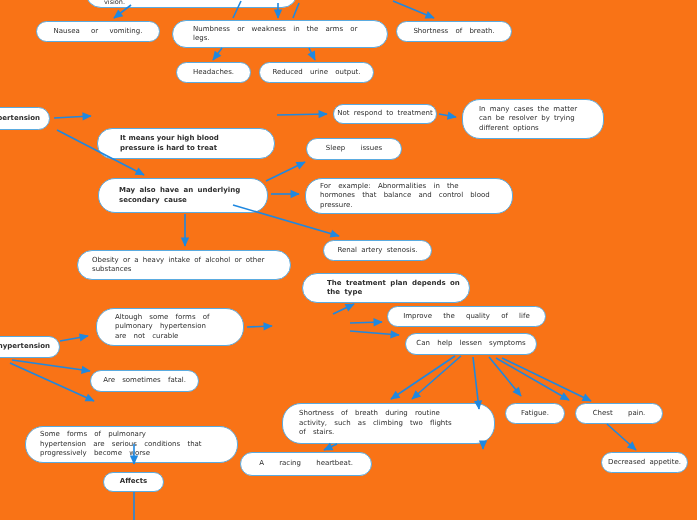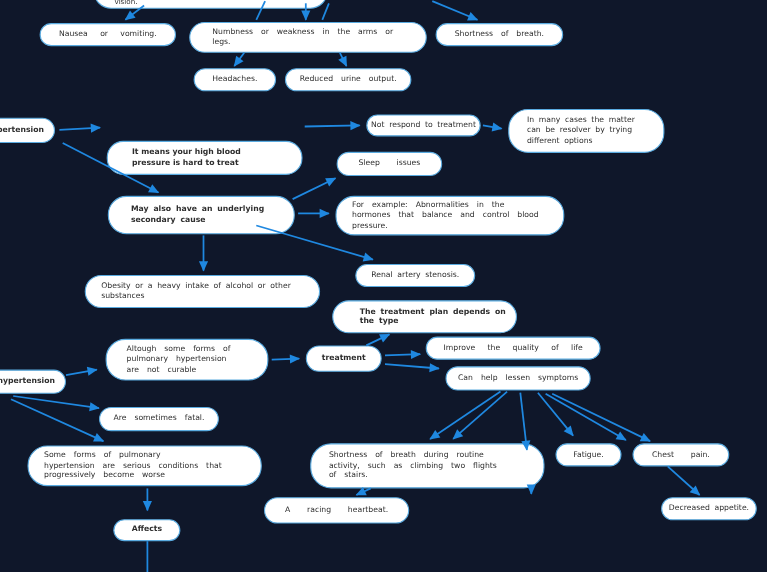--- a/index.html
+++ b/index.html
@@ -1,16 +1,16 @@
 <!DOCTYPE html>
 <html><head>
 <meta charset="utf-8">
 <style>
   html,body{margin:0;padding:0;background:#fff;}
-  #canvas{position:relative;width:697px;height:520px;overflow:hidden;background:#0f172a;
+  #canvas{position:relative;width:697px;height:520px;overflow:hidden;background:#f97316;
           font-family:"DejaVu Sans","Liberation Sans",sans-serif;color:#2d2d2d;}
   #edges{position:absolute;left:0;top:0;width:697px;height:520px;z-index:5;pointer-events:none;}
   .node{position:absolute;box-sizing:border-box;background:#fff;border:1.5px solid #5aabe0;
         border-radius:14px;display:flex;align-items:center;z-index:2;
         font-size:7px;line-height:9.5px;}
   .node span{white-space:pre-line;display:block;width:100%;}
   .b{font-weight:bold;}
   .ctr span{text-align:center;}
   .ws1{word-spacing:2px;}
   .ws2{word-spacing:5px;}
@@ -34,21 +34,21 @@
   #n-hormones{left:305px;top:178px;width:208px;height:36px;padding-left:14px;border-radius:17px;}
   #n-renal{left:323px;top:240px;width:109px;height:21px;}
   #n-obesity{left:77px;top:250px;width:214px;height:30px;padding-left:14px;border-radius:15px;}
   #n-plan{left:302px;top:273px;width:168px;height:30px;padding-left:24px;border-radius:15px;}
   #n-not-curable{left:96px;top:308px;width:148px;height:38px;padding-left:18px;border-radius:18px;}
   #n-treatment{left:278px;top:314px;width:69px;height:24px;}
   #n-improve{left:387px;top:306px;width:159px;height:21px;}
   #n-lessen{left:405px;top:333px;width:132px;height:22px;}
   #n-pulmonary-hyp{left:-50px;top:336px;width:110px;height:22px;padding-right:9px;}
   #n-fatal{left:90px;top:370px;width:109px;height:22px;}
-  #n-serious{left:25px;top:405px;width:213px;height:37px;padding-left:14px;border-radius:18px;}
+  #n-serious{left:25px;top:426px;width:213px;height:37px;padding-left:14px;border-radius:18px;}
   #n-shortness-activity{left:282px;top:403px;width:213px;height:41px;padding-left:16px;border-radius:19px;}
   #n-fatigue{left:505px;top:403px;width:60px;height:21px;}
   #n-chest{left:575px;top:403px;width:88px;height:21px;}
   #n-racing{left:240px;top:452px;width:132px;height:24px;}
   #n-pain{left:378px;top:452px;width:215px;height:29px;padding-left:18px;border-radius:15px;}
   #n-appetite{left:601px;top:452px;width:87px;height:21px;}
   #n-affects{left:103px;top:472px;width:61px;height:20px;}
 </style>
 </head>
 <body>
@@ -170,23 +170,20 @@
     <span>The treatment plan depends on
 the type</span>
     </div>
 
   <div class="node ws2" id="n-not-curable">
     <span>Altough some forms of
 pulmonary hypertension
 are not curable</span>
     </div>
 
-  <div class="node b ctr" id="n-treatment">
-    <span>treatment</span>
-    </div>
 
   <div class="node ctr ws3" id="n-improve">
     <span>Improve the quality of life</span>
     </div>
 
   <div class="node ctr ws2" id="n-lessen">
     <span>Can help lessen symptoms</span>
     </div>
 
   <div class="node b cut" id="n-pulmonary-hyp">

